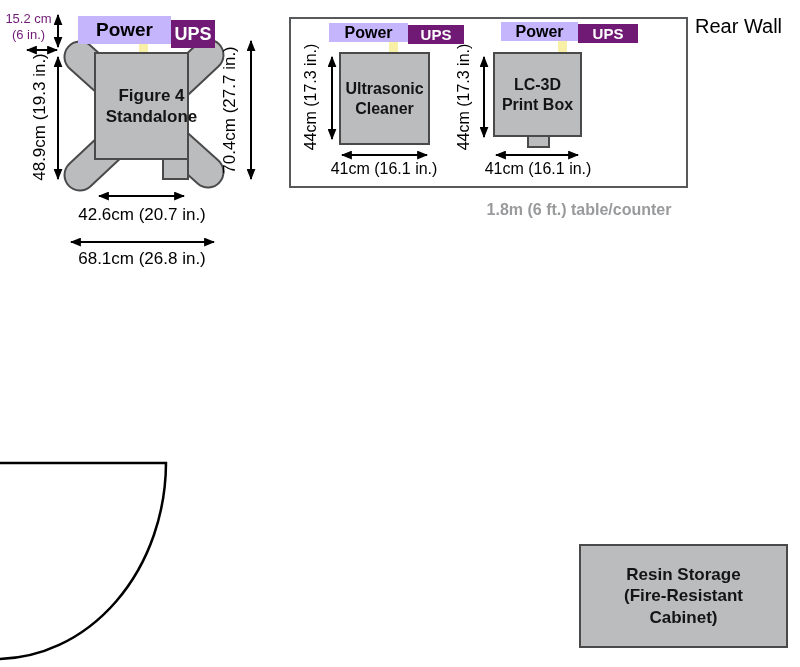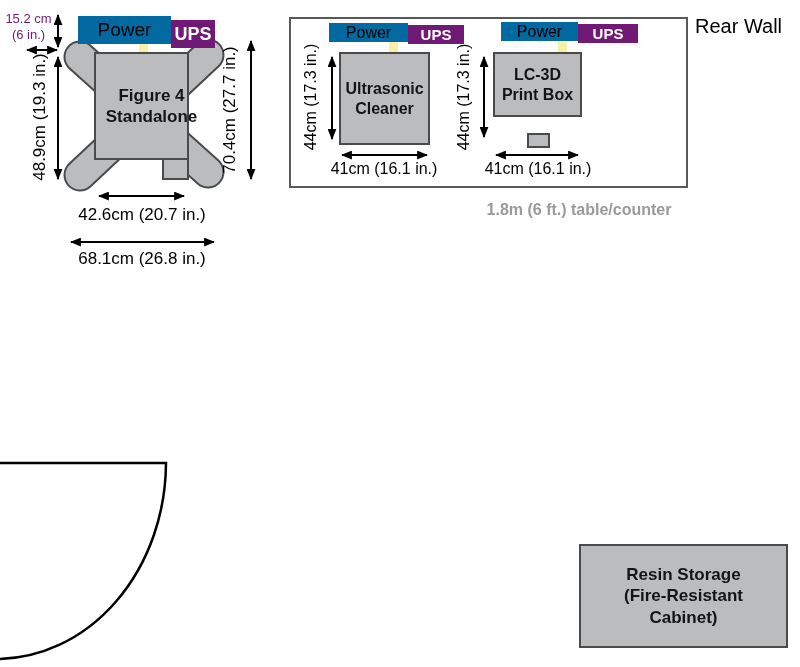--- a/index.html
+++ b/index.html
@@ -7,21 +7,21 @@
        font-family:"Liberation Sans",sans-serif;overflow:hidden;}
   *{box-sizing:border-box;}
   #scene{position:absolute;left:0;top:0;width:800px;height:667px;}
   svg.layer{position:absolute;left:0;top:0;}
   .equip{position:absolute;background:#BBBCBE;border:2px solid #4A4A4A;
          display:flex;align-items:center;justify-content:center;}
   .equip-label{font-weight:bold;color:#141414;text-align:center;line-height:1.25;}
   .tab{position:absolute;background:#BBBCBE;border:2px solid #4A4A4A;}
   .table-rect{position:absolute;border:2px solid #58595B;background:transparent;}
   .cord{position:absolute;background:#F8F0A6;}
-  .power{position:absolute;background:#0369a1;color:#000;font-weight:normal;
+  .power{position:absolute;background:#c4b5fd;color:#000;font-weight:bold;
          display:flex;align-items:center;justify-content:center;text-align:right;}
   .ups{position:absolute;background:#701a75;color:#fff;font-weight:bold;
        display:flex;align-items:center;justify-content:center;}
   .dim{color:#000;}
   .vlabel{position:absolute;white-space:nowrap;transform:translate(-50%,-50%) rotate(-90deg);}
   .hlabel{position:absolute;white-space:nowrap;transform:translate(-50%,-50%);}
   .tl{position:absolute;white-space:nowrap;}
   .muted{color:#999A9C;font-weight:bold;}
   .f17{font-size:17px;} .f16{font-size:16px;}
   .clearance{position:absolute;left:0;top:11px;width:57px;text-align:center;
@@ -80,21 +80,21 @@
     </div>
   </div>
 
   <div class="equip" style="left:339px;top:52px;width:91px;height:93px;">
     <div class="equip-label f16">
       <span>Ultrasonic</span><br>
       <span>Cleaner</span>
     </div>
   </div>
 
-  <div class="equip" style="left:493px;top:52px;width:89px;height:65px;">
+  <div class="equip" style="left:493px;top:52px;width:89px;height:85px;">
     <div class="equip-label f16">
       <span>LC-3D</span><br>
       <span>Print Box</span>
     </div>
   </div>
 
   <div class="equip" style="left:579px;top:544px;width:209px;height:104px;">
     <div class="equip-label f17">
       <span>Resin Storage</span><br>
       <span>(Fire-Resistant</span><br>

